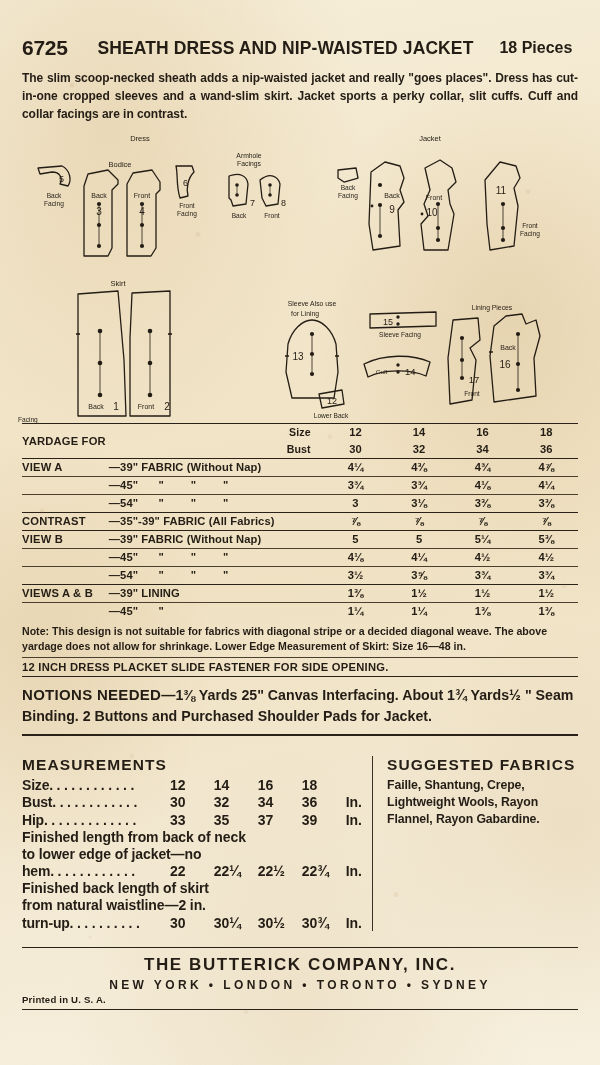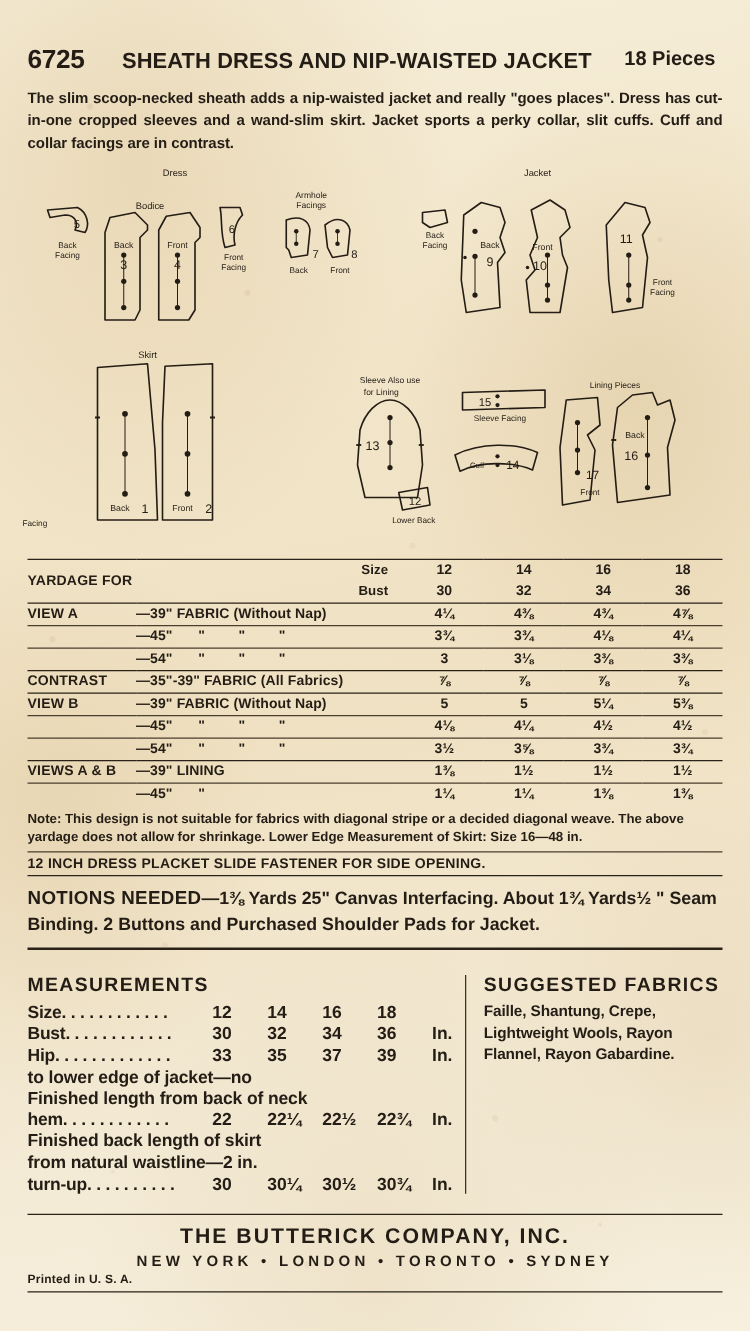--- a/index.html
+++ b/index.html
@@ -85,21 +85,20 @@
   .diagram { position: relative; height: 295px; margin-top: 4px; }
   .diagram svg { display: block; }
 
   
   .tables { padding: 0 22px; }
   table.yard {
     width: 100%;
     border-collapse: collapse;
     font-size: 11.2px;
     font-weight: bold;
-    margin-top: 24px;
   }
   table.yard td { padding: 2.5px 0; vertical-align: middle; }
   .rule-top td { border-top: 1.6px solid #2a2219; }
   .rule-thin td { border-top: 1px solid #4a3e2e; }
   .lbl { width: 86px; letter-spacing: 0.2px; }
   .desc { width: 200px; letter-spacing: 0.1px; }
   .num { text-align: center; width: 63px; font-weight: bold; }
   .hdr-lbl { text-align: right; padding-right: 13px !important; font-size: 10.6px; }
   .ditto { letter-spacing: 0.1px; }
   .ditto em { font-style: normal; padding: 0 14px 0 0; }
@@ -488,24 +487,24 @@
           </tr>
           <tr>
             <td class="mlabel">Hip. . . . . . . . . . . . .</td>
             <td class="mval">33</td>
             <td class="mval">35</td>
             <td class="mval">37</td>
             <td class="mval">39</td>
             <td class="munit">In.</td>
           </tr>
           <tr>
+            <td class="mspan" colspan="6">Finished length from back of neck</td>
+          </tr>
+          <tr>
             <td class="mspan" colspan="6">to lower edge of jacket—no</td>
-          </tr>
-          <tr>
-            <td class="mspan" colspan="6">Finished length from back of neck</td>
           </tr>
           <tr>
             <td class="mlabel">hem. . . . . . . . . . . .</td>
             <td class="mval">22</td>
             <td class="mval">22¼</td>
             <td class="mval">22½</td>
             <td class="mval">22¾</td>
             <td class="munit">In.</td>
           </tr>
           <tr>

